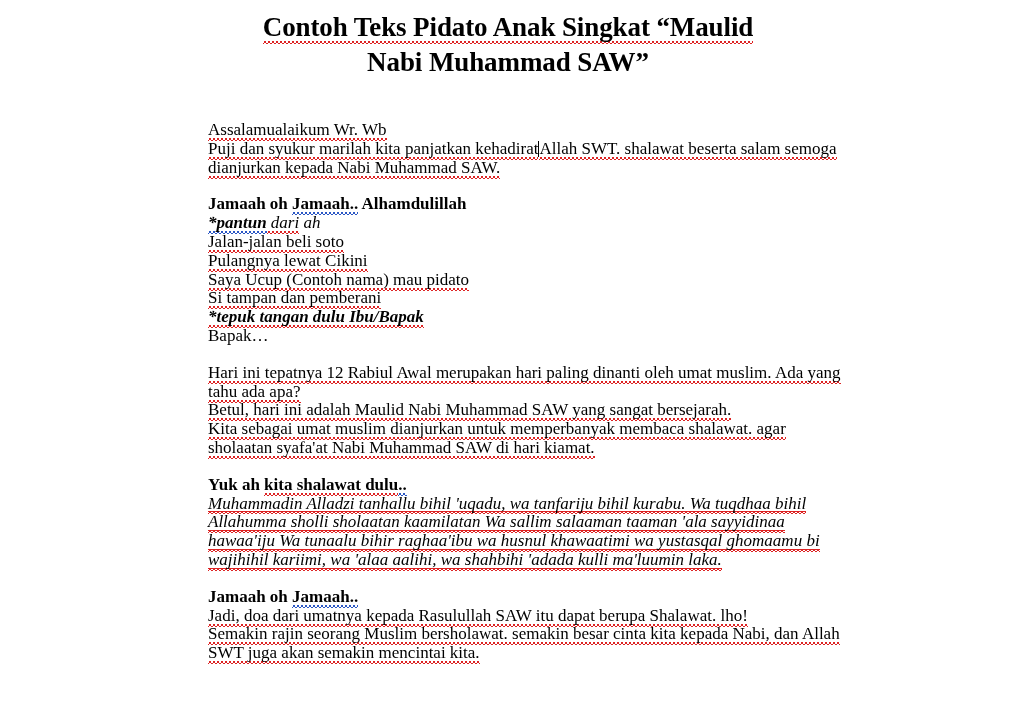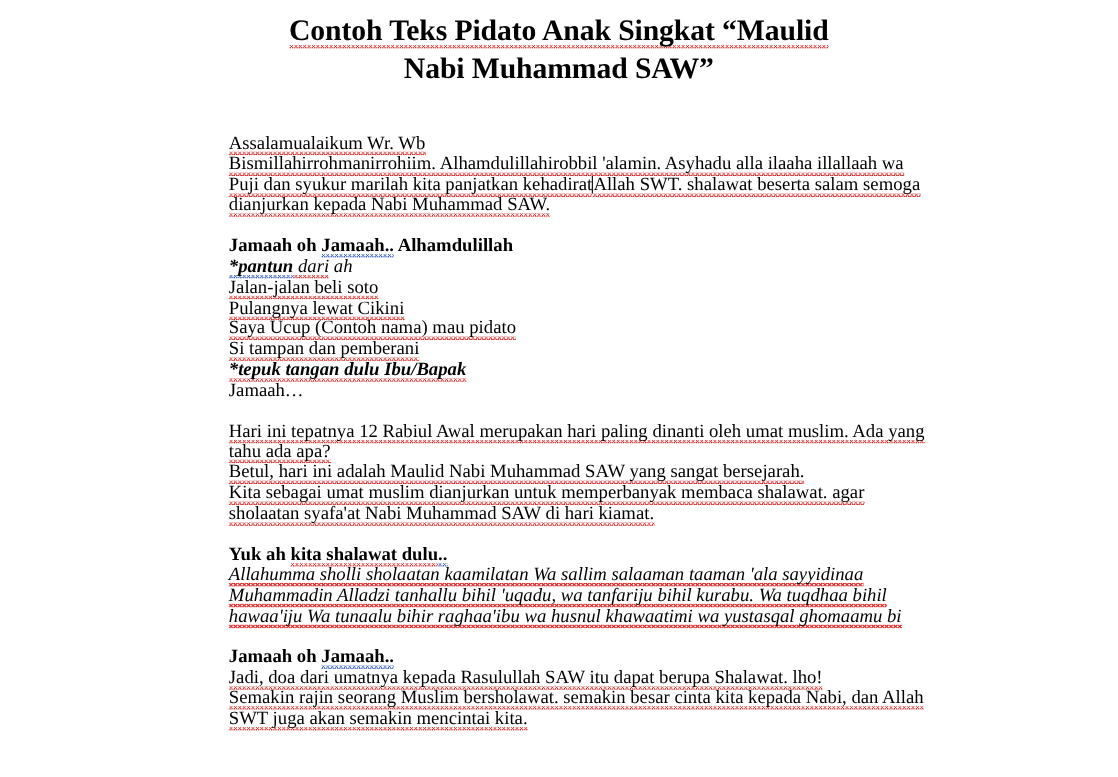--- a/index.html
+++ b/index.html
@@ -105,55 +105,55 @@
 
   <div class="doc-title">
     <span class="tline"><span class="sp">Contoh Teks Pidato Anak Singkat “Maulid</span></span>
     <span class="tline"><span>Nabi Muhammad SAW”</span></span>
   </div>
 
   <div class="body-block">
 
     <div class="para">
       <span class="ln"><span class="sp">Assalamualaikum Wr. Wb</span></span>
-      <span class="ln"><span class="sp">Bismillahirrohmanirrohiim. Alhamdulillahirobbil 'alamin. Asyhadu alla ilaaha illallaah wa</span></span>
       <span class="ln"><span class="sp">Puji dan syukur marilah kita panjatkan kehadirat</span><span class="caret"></span><span class="sp">Allah SWT. shalawat beserta salam semoga</span></span>
       <span class="ln"><span class="sp">dianjurkan kepada Nabi Muhammad SAW.</span></span>
     </div>
 
     <div class="gap"></div>
 
     <div class="para">
       <span class="ln"><b class="hd"><span>Jamaah oh </span><span class="gr">Jamaah..</span><span> Alhamdulillah</span></b></span>
       <span class="ln"><b class="bi"><span class="gr">*pantun</span></b><i class="it"><span class="sp"> dari</span><span> ah</span></i></span>
       <span class="ln"><span class="sp">Jalan-jalan beli soto</span></span>
       <span class="ln"><span class="sp">Pulangnya lewat Cikini</span></span>
       <span class="ln"><span class="sp">Saya Ucup (Contoh nama) mau pidato</span></span>
       <span class="ln"><span class="sp">Si tampan dan pemberani</span></span>
       <span class="ln"><b class="bi"><span class="sp">*tepuk tangan dulu Ibu/Bapak</span></b></span>
-      <span class="ln"><span>Jamaah…</span></span>
+      <span class="ln"><span>Bapak…</span></span>
     </div>
 
     <div class="gap"></div>
 
     <div class="para">
       <span class="ln"><span class="sp">Hari ini tepatnya 12 Rabiul Awal merupakan hari paling dinanti oleh umat muslim. Ada yang</span></span>
       <span class="ln"><span class="sp">tahu ada apa?</span></span>
       <span class="ln"><span class="sp">Betul, hari ini adalah Maulid Nabi Muhammad SAW yang sangat bersejarah.</span></span>
       <span class="ln"><span class="sp">Kita sebagai umat muslim dianjurkan untuk memperbanyak membaca shalawat. agar</span></span>
       <span class="ln"><span class="sp">sholaatan syafa'at Nabi Muhammad SAW di hari kiamat.</span></span>
     </div>
 
     <div class="gap"></div>
 
     <div class="para">
       <span class="ln"><b class="hd"><span>Yuk ah </span><span class="sp">kita shalawat dulu</span><span class="gr">..</span></b></span>
+      <span class="ln"><i class="it"><span class="sp-block">Muhammadin Alladzi tanhallu bihil 'uqadu, wa tanfariju bihil kurabu. Wa tuqdhaa bihil</span></i></span>
       <span class="ln"><i class="it"><span class="sp-block">Allahumma sholli sholaatan kaamilatan Wa sallim salaaman taaman 'ala sayyidinaa</span></i></span>
-      <span class="ln"><i class="it"><span class="sp-block">Muhammadin Alladzi tanhallu bihil 'uqadu, wa tanfariju bihil kurabu. Wa tuqdhaa bihil</span></i></span>
       <span class="ln"><i class="it"><span class="sp-block">hawaa'iju Wa tunaalu bihir raghaa'ibu wa husnul khawaatimi wa yustasqal ghomaamu bi</span></i></span>
+      <span class="ln"><i class="it"><span class="sp-block">wajihihil kariimi, wa 'alaa aalihi, wa shahbihi 'adada kulli ma'luumin laka.</span></i></span>
     </div>
 
     <div class="gap"></div>
 
     <div class="para">
       <span class="ln"><b class="hd"><span>Jamaah oh </span><span class="gr">Jamaah..</span></b></span>
       <span class="ln"><span class="sp">Jadi, doa dari umatnya kepada Rasulullah SAW itu dapat berupa Shalawat. lho!</span></span>
       <span class="ln"><span class="sp">Semakin rajin seorang Muslim bersholawat. semakin besar cinta kita kepada Nabi, dan Allah</span></span>
       <span class="ln"><span class="sp">SWT juga akan semakin mencintai kita.</span></span>
     </div>

